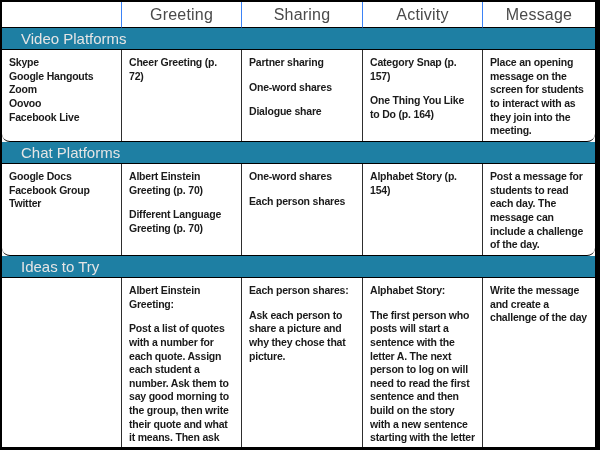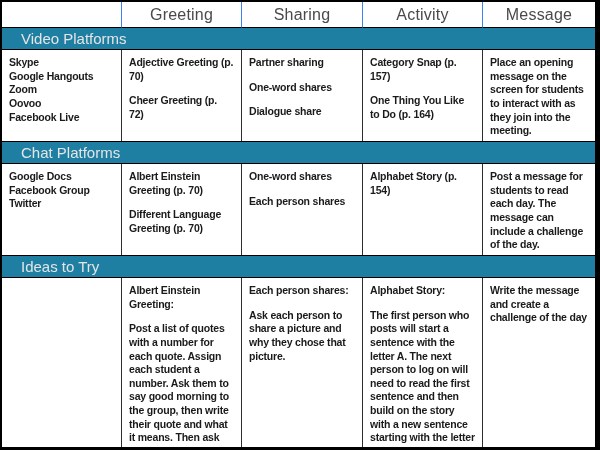--- a/index.html
+++ b/index.html
@@ -43,21 +43,21 @@
     padding: 6px 7px 4px 7px;
     overflow: hidden;
     font-size: 10.5px;
     font-weight: bold;
     color: #1a1a1a;
     line-height: 1.3;
     letter-spacing: -0.2px;
   }
   .body-row .cell:last-child { border-right: none; }
   .body-row { border-bottom: 1px solid #000; }
-  .row-video, .row-chat { height: 92px; }
+  .row-video, .row-chat { height: 92px; border-radius: 8px; }
   .row-ideas { height: 169px; border-bottom: none; border-radius: 25px; }
 
   .cell p { margin: 0 0 11px 0; }
   .cell p:last-child { margin-bottom: 0; }
 
   .platforms-cell { font-size: 12px; line-height: 1.28; letter-spacing: -0.1px; }
   .platform-line { white-space: nowrap; }
 </style>
 </head>
 <body>
@@ -77,21 +77,20 @@
   </div>
   <div class="grid-row body-row row-video">
     <div class="cell platforms-cell">
       <div class="platform-line">Skype</div>
       <div class="platform-line">Google Hangouts</div>
       <div class="platform-line">Zoom</div>
       <div class="platform-line">Oovoo</div>
       <div class="platform-line">Facebook Live</div>
     </div>
     <div class="cell">
-      <p>Adjective Greeting (p. 70)</p>
       <p>Cheer Greeting (p. 72)</p>
     </div>
     <div class="cell">
       <p>Partner sharing</p>
       <p>One-word shares</p>
       <p>Dialogue share</p>
     </div>
     <div class="cell">
       <p>Category Snap (p. 157)</p>
       <p>One Thing You Like to Do (p. 164)</p>

